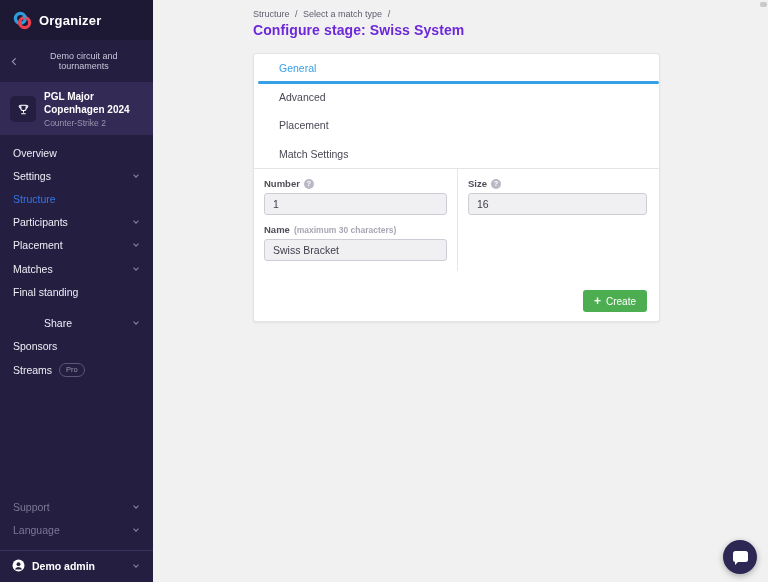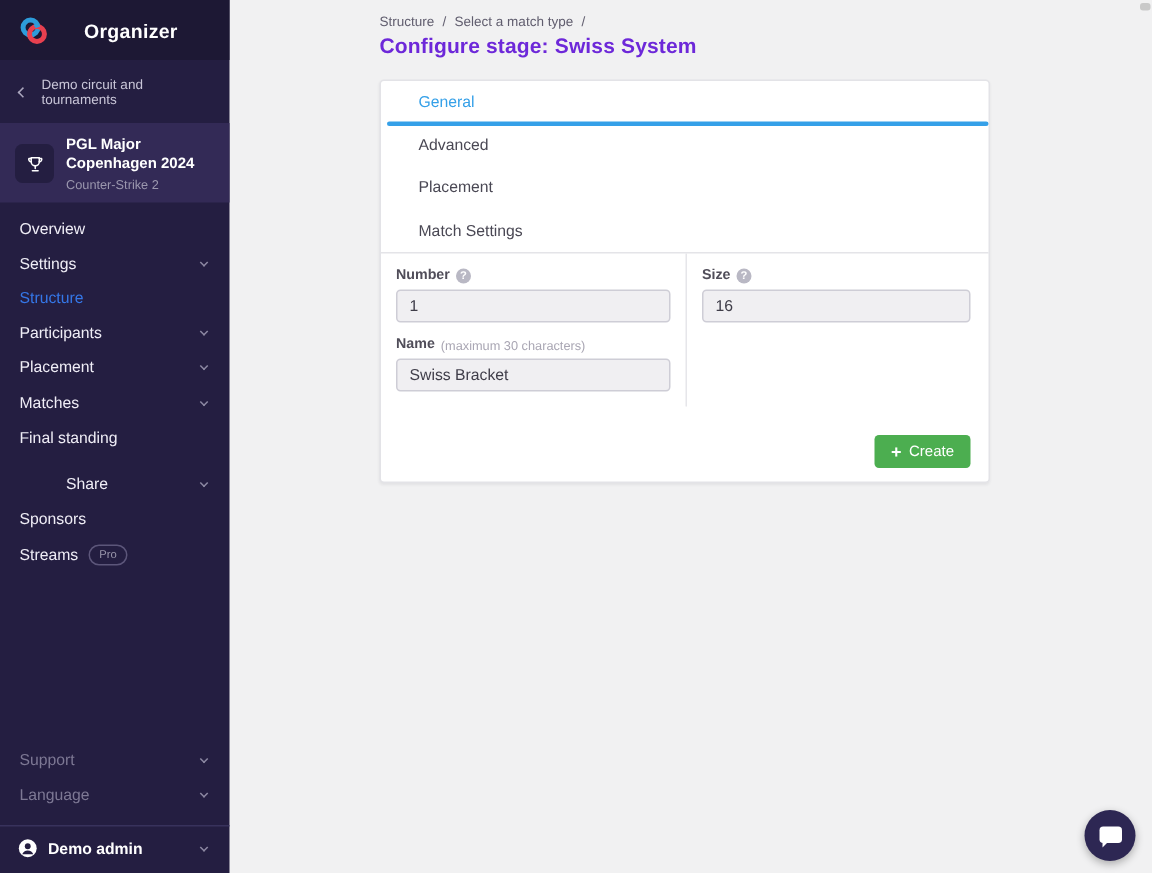--- a/index.html
+++ b/index.html
@@ -2,23 +2,23 @@
 <html><head>
 <meta charset="utf-8">
 <style>
   * { margin:0; padding:0; box-sizing:border-box; }
   html,body { width:768px; height:582px; overflow:hidden; }
   body { font-family:"Liberation Sans", sans-serif; background:#f1f1f2; position:relative; }
 
   
   .sidebar { position:absolute; left:0; top:0; width:153px; height:582px;
              background:#241e41; color:#fff; display:flex; flex-direction:column; z-index:2; }
-  .logo-row { display:flex; align-items:center; gap:24px; padding:11px 13px 10px; background:#1d1834; }
+  .logo-row { display:flex; align-items:center; gap:7px; padding:11px 13px 10px; background:#1d1834; }
   .logo-text { font-weight:bold; font-size:13px; letter-spacing:.2px; color:#fff; }
-  .back-row { display:flex; align-items:center; gap:10px; padding:11px 13px; font-size:9px; color:#c9c6d8; cursor:pointer; }
+  .back-row { display:flex; align-items:center; gap:10px; padding:11px 13px; font-size:9px; color:#c9c6d8; cursor:pointer;text-align:center; }
   .tournament { display:flex; align-items:center; gap:8px; background:#332a56; padding:8px 10px 7px; cursor:pointer; }
   .trophy-box { width:26px; height:26px; background:#241e41; border-radius:5px;
                 display:flex; align-items:center; justify-content:center; flex:0 0 auto; }
   .t-title { font-size:10px; font-weight:bold; line-height:1.3; color:#fff; }
   .t-game { font-size:8.5px; color:#9b97ae; margin-top:2px; }
 
   .nav { padding:6px 0 0;text-align:right; }
   .nav-item { display:flex; align-items:center; justify-content:space-between;
               padding:5.6px 15px 5.6px 13px; font-size:10.5px; color:#efedf6; cursor:pointer; }
   .nav-item.active { color:#3577e8; }
@@ -51,21 +51,21 @@
   .tab { padding:8px 21px 8.5px; font-size:10.5px; color:#4a4854; position:relative; cursor:pointer; }
   .tab.active { color:#35a0e8; }
   .tab.active::after { content:""; position:absolute; left:0; right:0; bottom:-1px; height:3px;
                        background:#35a0e8; border-radius:2px; }
 
   .form-row { display:flex; align-items:stretch; }
   .col-left { width:204px; padding:9px 10px 10px; border-right:1px solid #e6e6ea; }
   .col-right { flex:1; padding:9px 12px 10px 10px; }
   .field-label { font-size:9.5px; color:#504d59; font-weight:bold;
                  display:flex; align-items:center; gap:4px; }
-  .hint { color:#a9a6b3; font-weight:normal; font-size:8.5px; }
+  .hint { color:#a9a6b3; font-weight:bold; font-size:8.5px; }
   .q-icon { width:10px; height:10px; border-radius:50%; background:#b9b8c4; color:#fff;
             font-size:7.5px; line-height:1; display:inline-flex; align-items:center;
             justify-content:center; font-weight:bold; cursor:pointer; }
   .field { width:100%; height:22px; margin-top:4px; background:#f0eff2;
            border:1px solid #cecdd6; border-radius:3px; font-size:10.5px; color:#3f3d49;
            padding:0 8px; font-family:inherit; }
   .mt { margin-top:9px; }
   .card-footer { display:flex; justify-content:flex-end; padding:19px 12px 9px; }
   .create-btn { display:inline-flex; align-items:center; gap:5px; background:#4cae50; color:#fff;
                 border:none; border-radius:3px; height:22px; padding:0 11px; font-size:10px;

